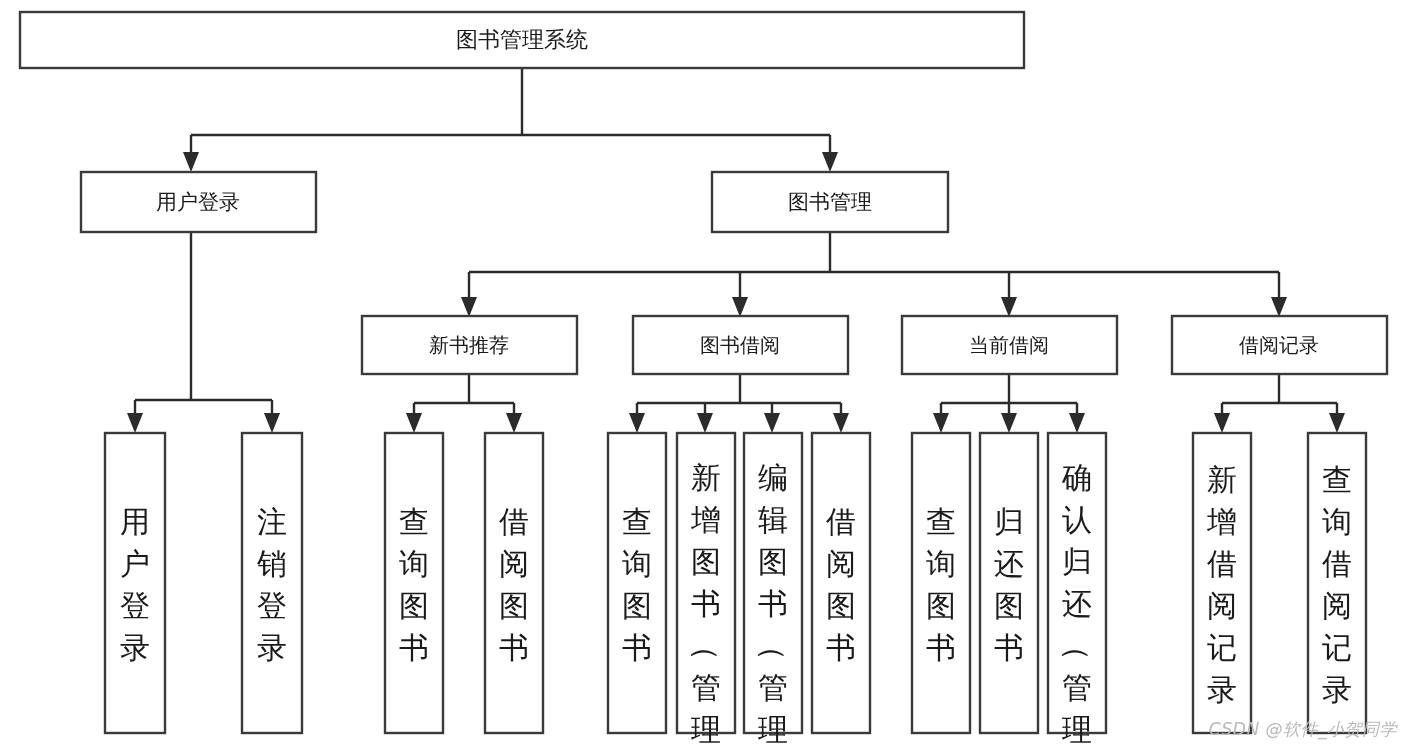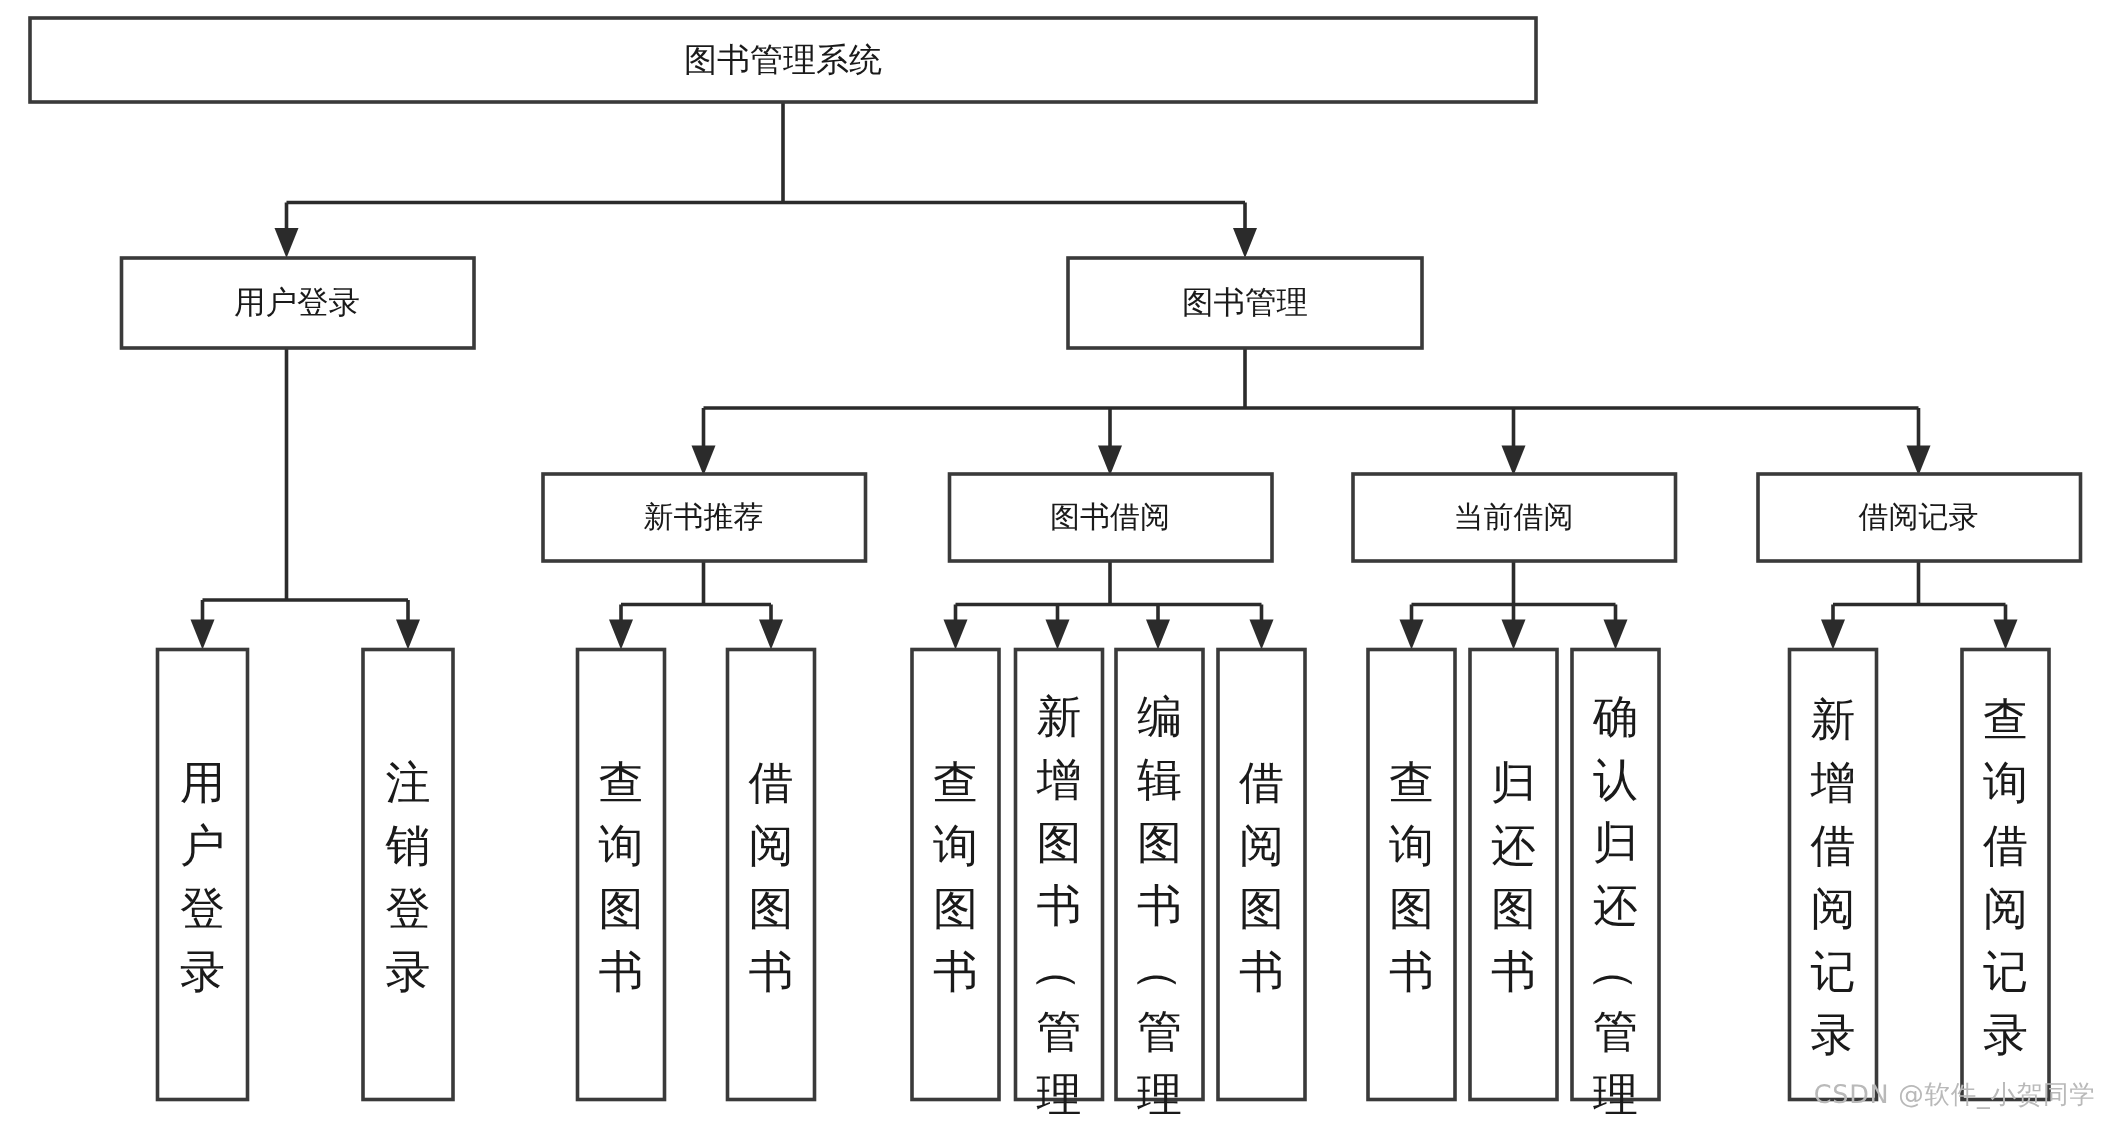--- a/index.html
+++ b/index.html
@@ -52,20 +52,21 @@
   #watermark {
     position: absolute;
     right: 8px;
     bottom: 6px;
     font-family: "DejaVu Sans", "Liberation Sans", sans-serif;
     font-size: 17px;
     color: #b9b9b9;
     white-space: nowrap;
     letter-spacing: 0.5px;
     user-select: none;
+    font-style: italic;
   }
 </style>
 </head>
 <body>
 
 <div id="diagram-root">
 
   <svg id="tree-svg" viewBox="0 0 1405 747">
 
     <g>

